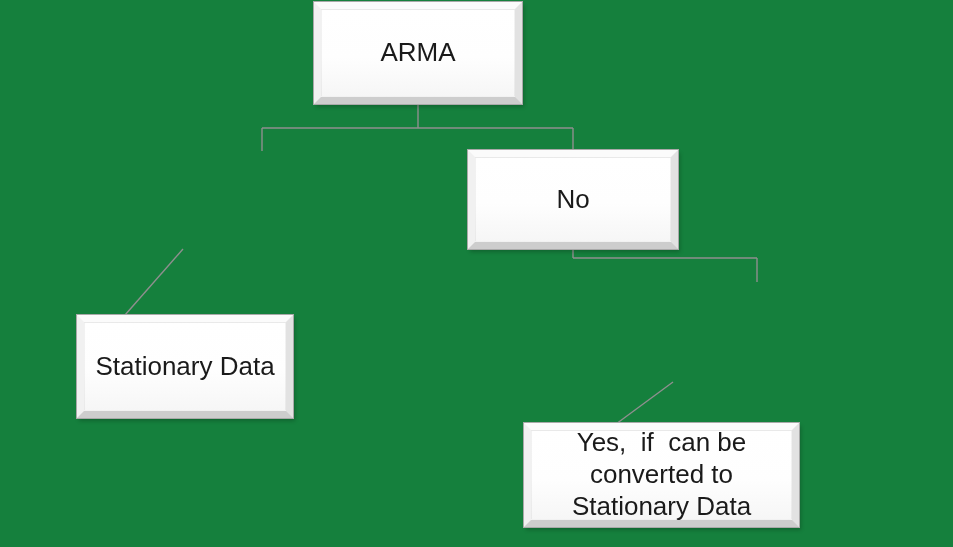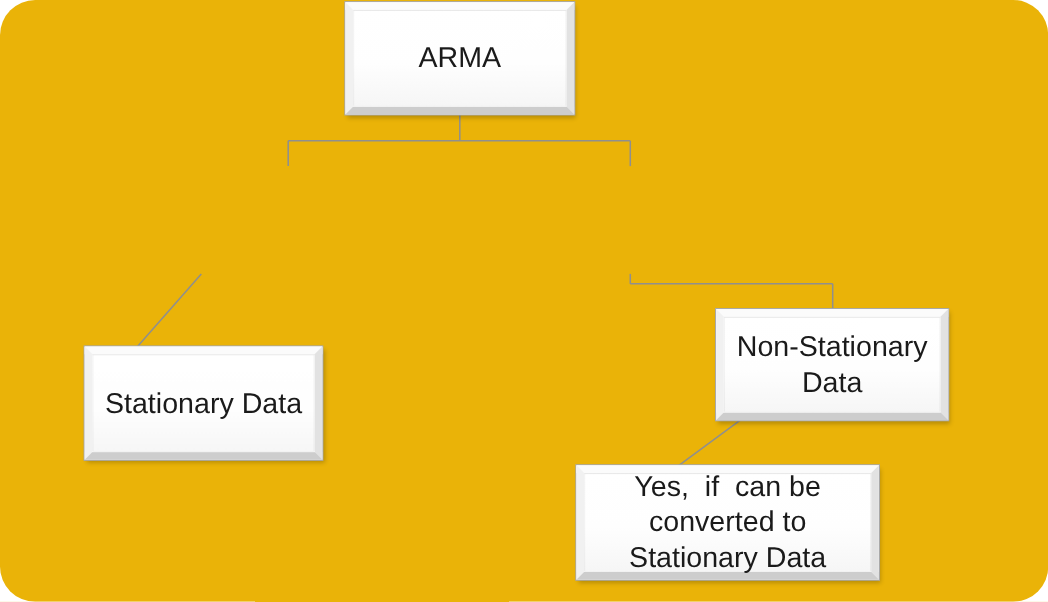--- a/index.html
+++ b/index.html
@@ -4,24 +4,23 @@
 <style>
   html, body {
     margin: 0;
     padding: 0;
     background: #ffffff;
   }
   .stage {
     position: relative;
     width: 953px;
     height: 547px;
-    background: #eab308;
+    background: #15803d;
     overflow: hidden;
     font-family: "Liberation Sans", sans-serif;
-    border-radius: 32px;
   }
   .connector-layer {
     position: absolute;
     left: 0;
     top: 0;
     width: 953px;
     height: 547px;
   }
   .node {
     position: absolute;
@@ -67,33 +66,32 @@
     <line x1="673" y1="382" x2="616" y2="424" stroke-width="1.4" stroke="#8f8f8f"></line>
   </svg>
 
   <div class="node" style="left:314px; top:2px; width:208px; height:102px;">
     <div class="node-face">
       <span class="node-label">ARMA</span>
     </div>
   </div>
 
 
+  <div class="node" style="left:468px; top:150px; width:210px; height:99px;">
+    <div class="node-face">
+      <span class="node-label">No</span>
+    </div>
+  </div>
 
   <div class="node" style="left:77px; top:315px; width:216px; height:103px;">
     <div class="node-face">
       <span class="node-label">Stationary Data</span>
     </div>
   </div>
 
-  <div class="node" style="left:651px; top:281px; width:211px; height:101px;">
-    <div class="node-face">
-      <span class="node-label">Non-Stationary
-Data</span>
-    </div>
-  </div>
 
   <div class="node" style="left:524px; top:423px; width:275px; height:104px;">
     <div class="node-face">
       <span class="node-label">Yes,  if  can be
 converted to
 Stationary Data</span>
     </div>
   </div>
 
 </div>

